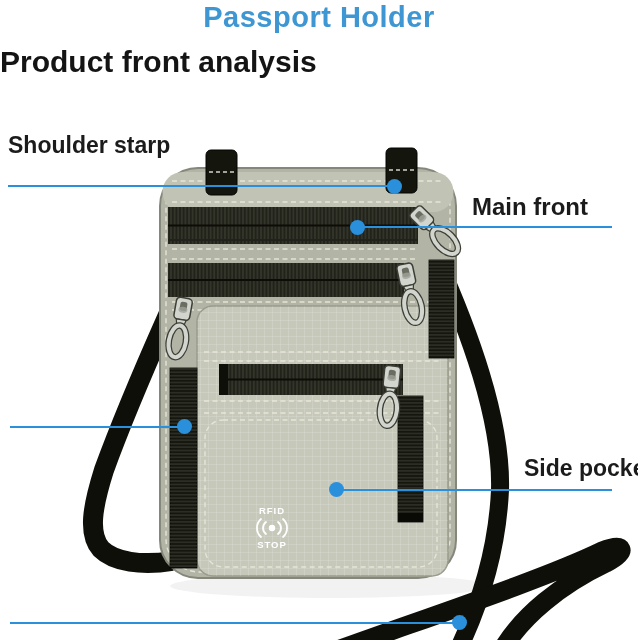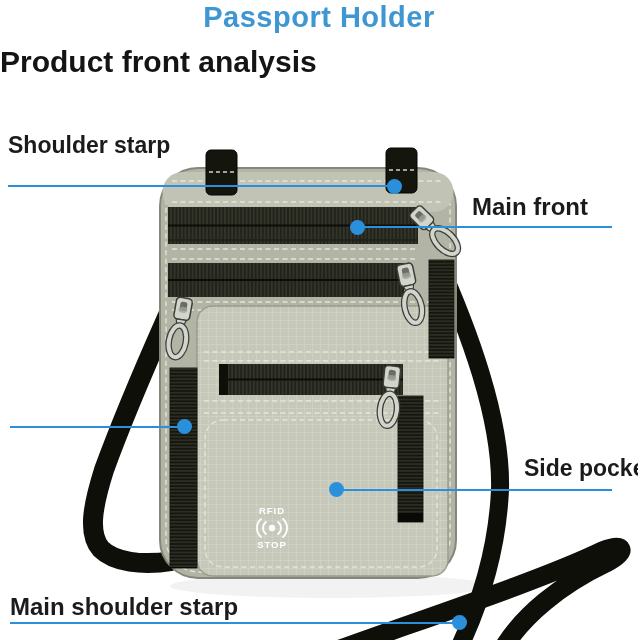--- a/index.html
+++ b/index.html
@@ -171,19 +171,16 @@
 
   <div class="callout-line" style="left:10px; top:426px; width:175px;"></div>
   <div class="callout-dot" style="left:177px; top:419px;"></div>
 
   <div class="ann-label f23" style="left:524px; top:455px;">
     <span>Side pocket</span>
   </div>
   <div class="callout-line" style="left:337px; top:489px; width:275px;"></div>
   <div class="callout-dot" style="left:329px; top:482px;"></div>
 
-  <div class="ann-label f24" style="left:10px; top:593px;">
-    <span>Main shoulder starp</span>
-  </div>
   <div class="callout-line" style="left:10px; top:622px; width:450px;"></div>
   <div class="callout-dot" style="left:452px; top:615px;"></div>
 
 </div>
 
 </body></html>

